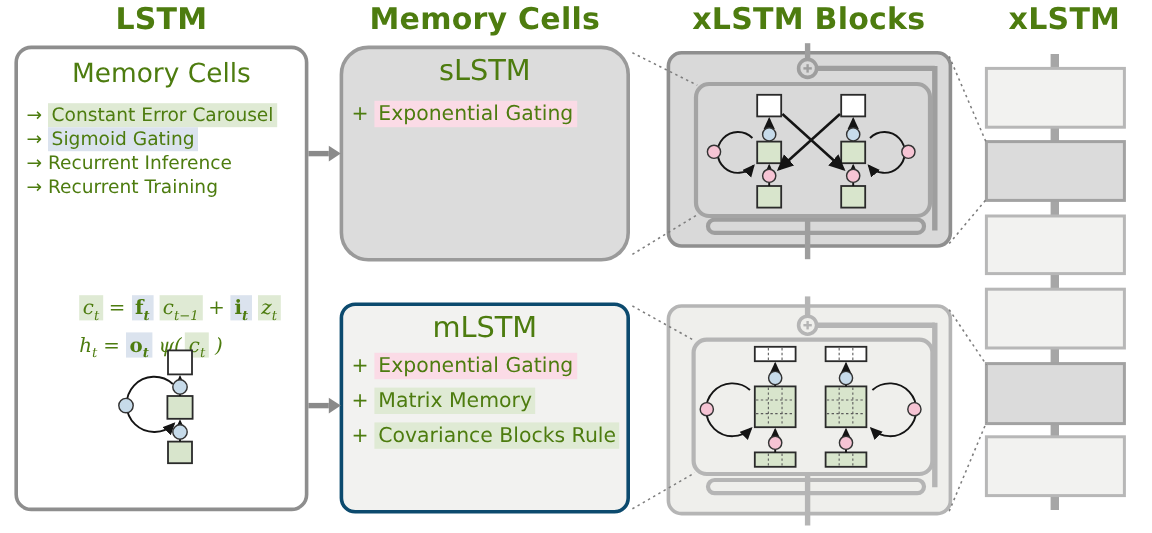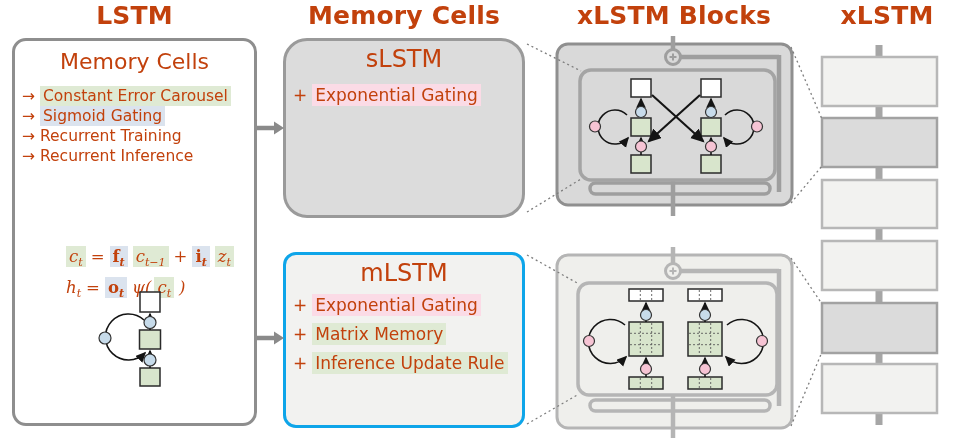--- a/index.html
+++ b/index.html
@@ -1,17 +1,17 @@
 <!DOCTYPE html>
 <html><head>
 <meta charset="utf-8">
 <style>
   html,body{margin:0;padding:0;background:#fff;}
   .stage{position:relative;width:960px;height:444px;background:#ffffff;
-         font-family:"DejaVu Sans","Liberation Sans",sans-serif;overflow:hidden;color:#c2410c;}
+         font-family:"DejaVu Sans","Liberation Sans",sans-serif;overflow:hidden;color:#4d7c0f;}
   .hdr{position:absolute;top:1px;font-weight:bold;font-size:25px;text-align:center;letter-spacing:.2px;}
   #hdr-lstm{left:12px;width:245px;}
   #hdr-mc{left:283px;width:242px;}
   #hdr-xb{left:550px;width:248px;}
   #hdr-x{left:826px;width:122px;}
 
   .panel{position:absolute;box-sizing:border-box;}
   #lstm-panel{left:12px;top:38px;width:245px;height:388px;background:#fff;
               border:3px solid #8e8e8e;border-radius:14px;}
   .panel-title{text-align:center;font-size:22px;margin-top:8px;}
@@ -28,21 +28,21 @@
   .eq{margin-bottom:9px;white-space:nowrap;}
   .eq sub{font-size:11px;font-style:italic;}
   .eq .v{font-style:italic;}
   .eq .g{font-weight:bold;font-style:normal;}
   .eq .tok{margin-right:5px;}
   .eq .op{margin:0 5px 0 0;}
 
   #slstm-box{left:283px;top:38px;width:242px;height:180px;background:#dcdcdc;
              border:3px solid #9a9a9a;border-radius:24px;}
   #mlstm-box{left:283px;top:252px;width:242px;height:176px;background:#f2f2f0;
-             border:3px solid #0ea5e9;border-radius:13px;}
+             border:3px solid #0c4a6e;border-radius:13px;}
   .box-title{text-align:center;font-size:24px;margin-top:4px;}
   #slstm-box .rows{margin-top:12px;}
   #slstm-box .row{font-size:17px;margin-bottom:13px;}
   #mlstm-box .rows{margin-top:8px;}
   #mlstm-box .row{font-size:17px;margin-bottom:9px;}
 
   svg.overlay{position:absolute;left:0;top:0;z-index:6;pointer-events:none;}
 
   .sb-light{fill:#f2f2f0;stroke:#b7b7b7;stroke-width:2.5;}
   .sb-gray{fill:#dbdbdb;stroke:#a2a2a2;stroke-width:2.5;}
@@ -68,24 +68,24 @@
   <div class="panel" id="lstm-panel">
     <div class="panel-title">Memory Cells</div>
     <div class="rows">
       <div class="row">
         <span class="pre">→</span><span class="hl-green">Constant Error Carousel</span>
       </div>
       <div class="row">
         <span class="pre">→</span><span class="hl-blue">Sigmoid Gating</span>
       </div>
       <div class="row">
+        <span class="pre">→</span><span class="hl-none">Recurrent Inference</span>
+      </div>
+      <div class="row">
         <span class="pre">→</span><span class="hl-none">Recurrent Training</span>
-      </div>
-      <div class="row">
-        <span class="pre">→</span><span class="hl-none">Recurrent Inference</span>
       </div>
     </div>
     <div class="eqs">
       <div class="eq">
         <span class="tok hl-green v"><span>c</span><sub>t</sub></span><span class="op">=</span><span class="tok hl-blue g"><span>f</span><sub>t</sub></span><span class="tok hl-green v"><span>c</span><sub>t−1</sub></span><span class="op">+</span><span class="tok hl-blue g"><span>i</span><sub>t</sub></span><span class="tok hl-green v"><span>z</span><sub>t</sub></span>
       </div>
       <div class="eq">
         <span class="tok v"><span>h</span><sub>t</sub></span><span class="op">=</span><span class="tok hl-blue g"><span>o</span><sub>t</sub></span><span class="v">ψ(</span><span class="tok hl-green v" style="margin-left:3px;"><span>c</span><sub>t</sub></span><span class="v">)</span>
       </div>
     </div>
@@ -103,21 +103,21 @@
   <div class="panel" id="mlstm-box">
     <div class="box-title">mLSTM</div>
     <div class="rows">
       <div class="row">
         <span class="pre">+</span><span class="hl-pink">Exponential Gating</span>
       </div>
       <div class="row">
         <span class="pre">+</span><span class="hl-green">Matrix Memory</span>
       </div>
       <div class="row">
-        <span class="pre">+</span><span class="hl-green">Inference Update Rule</span>
+        <span class="pre">+</span><span class="hl-green">Covariance Blocks Rule</span>
       </div>
     </div>
   </div>
 
   <svg class="overlay" width="960" height="444" viewBox="0 0 960 444">
     <defs>
       <marker id="ab" markerWidth="8" markerHeight="8" refX="5.5" refY="3" orient="auto">
         <path d="M0,0 L6.5,3 L0,6 z" fill="#141414"></path>
       </marker>
     </defs>

